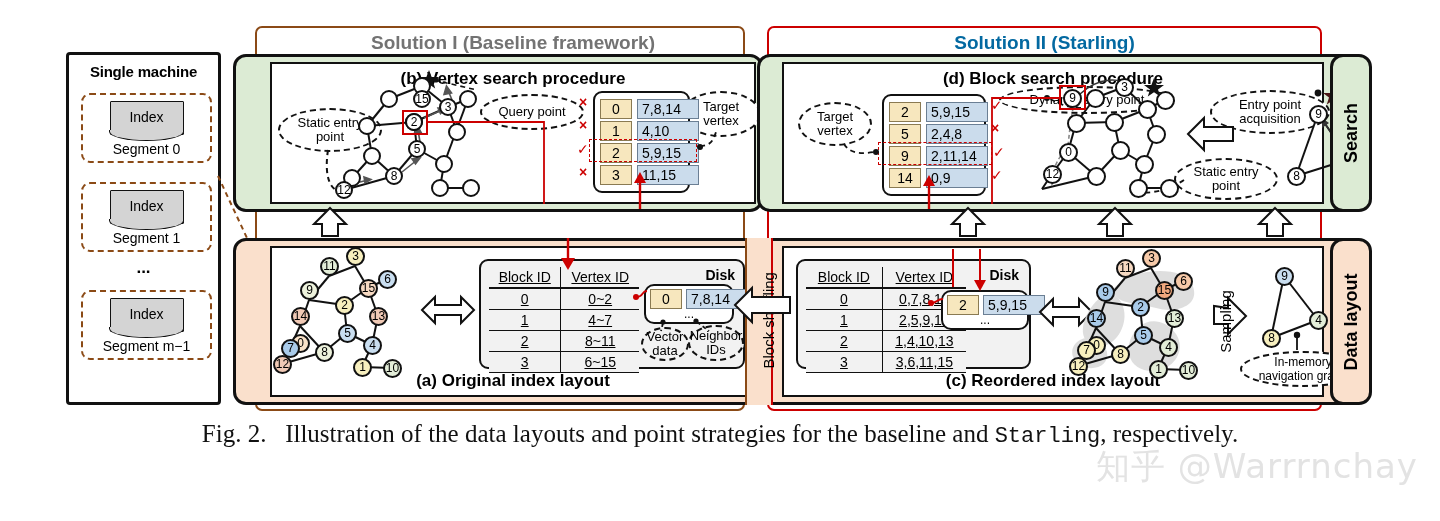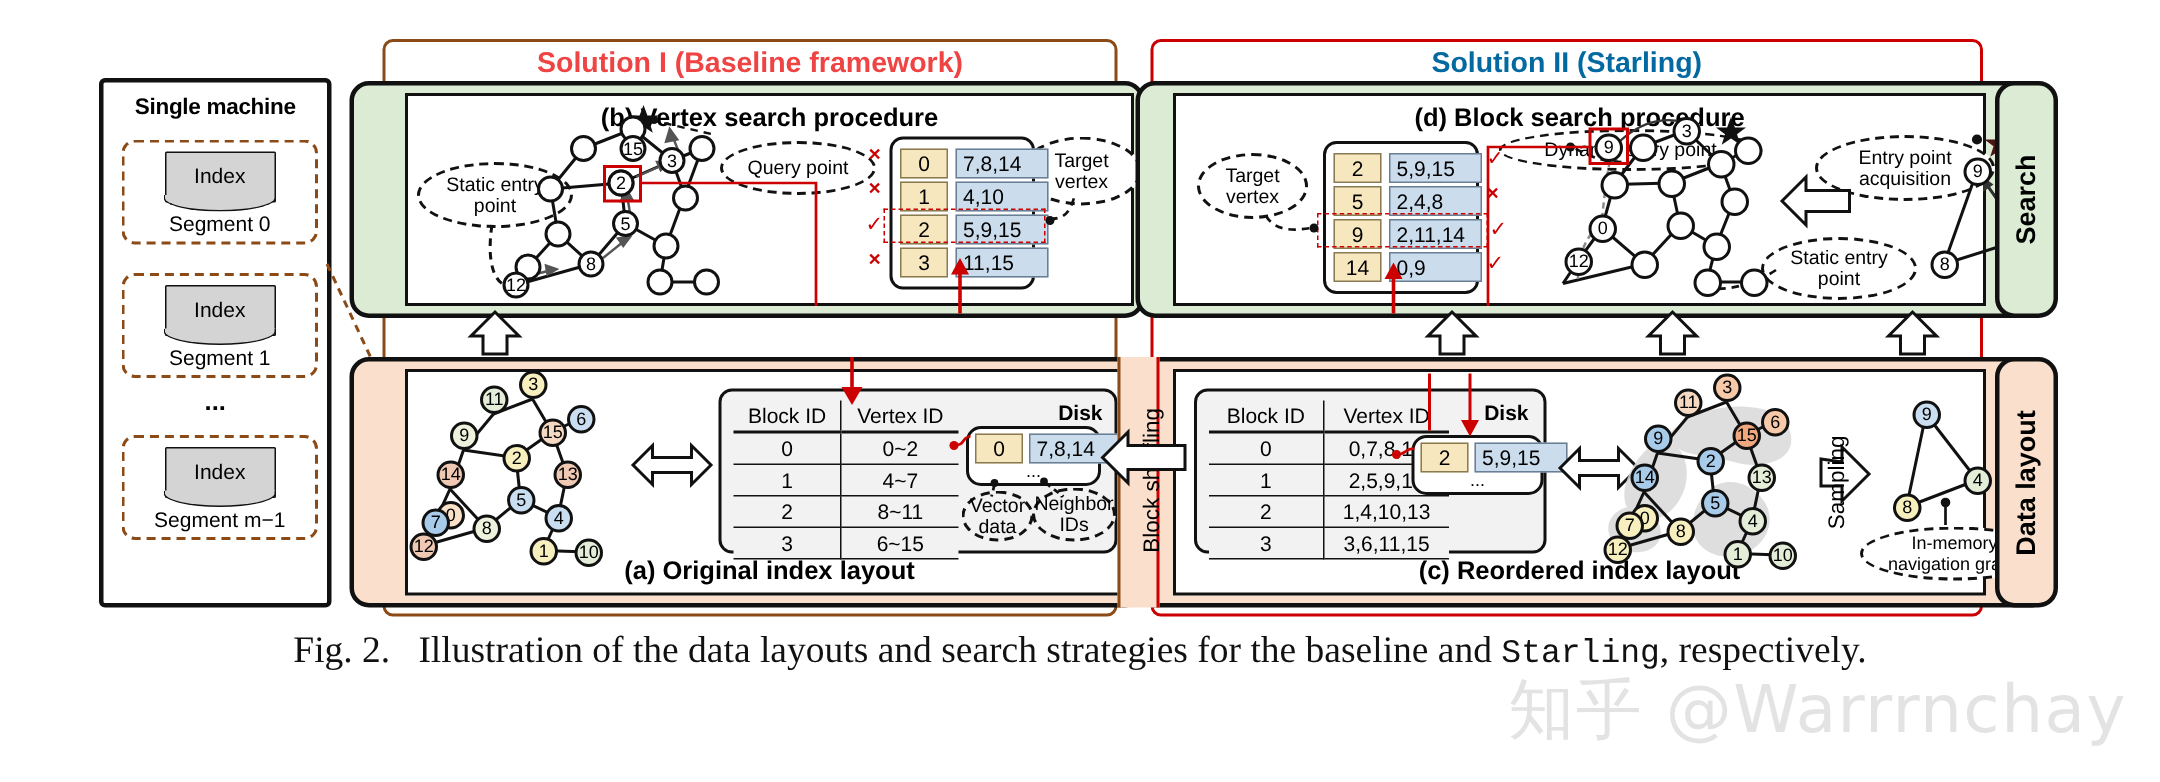--- a/index.html
+++ b/index.html
@@ -25,42 +25,42 @@
      border-radius:0 0 60% 60%/0 0 100% 100%;}
   .seg-lbl{position:absolute;left:0;bottom:4px;width:100%;text-align:center;font-size:14px;}
   .sm-dots{position:absolute;left:0;width:100%;text-align:center;font-size:17px;font-weight:bold;}
 
   
   .sol{position:absolute;box-sizing:border-box;border-radius:7px;background:#fff;}
   #sol1{left:255px;top:26px;width:490px;height:385px;border:2.5px solid #8B4A16;}
   #sol2{left:767px;top:26px;width:555px;height:385px;border:2.5px solid #CC0000;}
   .sol-title{position:absolute;left:0;top:4px;width:100%;text-align:center;
      font-size:19px;font-weight:bold;}
-  #sol1 .sol-title{color:#ef4444;}
+  #sol1 .sol-title{color:#737373;padding-left:13px;}
   #sol2 .sol-title{color:#0369a1;}
 
   
   .band{position:absolute;box-sizing:border-box;border:3px solid #111;border-radius:13px;}
   .band-search{background:#DCEBD4;}
   .band-data{background:#FAE0CC;}
   .band-inner{position:absolute;box-sizing:border-box;border:2.5px solid #111;background:#fff;}
 
   #band-s1{left:233px;top:54px;width:530px;height:158px;}
   #band-s1 .band-inner{left:34px;top:5px;right:4px;bottom:5px;}
   #band-d1{left:233px;top:238px;width:530px;height:167px;}
   #band-d1 .band-inner{left:34px;top:5px;right:4px;bottom:5px;}
   #band-s2{left:757px;top:54px;width:610px;height:158px;}
   #band-s2 .band-inner{left:22px;top:5px;right:40px;bottom:5px;}
   #band-d2{left:757px;top:238px;width:610px;height:167px;}
   #band-d2 .band-inner{left:22px;top:5px;right:40px;bottom:5px;}
 
   .panel-title{position:absolute;width:100%;text-align:center;font-size:17px;font-weight:bold;}
 
   
-  .idxtable{position:absolute;border-collapse:collapse;background:#f2f2f2;font-size:14px;}
+  .idxtable{position:absolute;border-collapse:collapse;background:#f2f2f2;font-size:14px;text-decoration:underline;}
   .idxtable td,.idxtable th{border:0;padding:0 6px;text-align:center;height:20px;line-height:20px;
      font-weight:normal;font-size:14px;}
   .idxtable th{font-weight:normal;border-bottom:2.5px solid #111;}
   .idxtable tr td{border-bottom:1.6px solid #111;}
   .idxtable .vline{border-right:1.6px solid #111;}
   .tbl-wrap{position:absolute;box-sizing:border-box;border:2.5px solid #111;border-radius:9px;
      background:#f2f2f2;}
 
   
   .nlist{position:absolute;box-sizing:border-box;border:2.5px solid #111;border-radius:9px;
@@ -87,21 +87,21 @@
   .gnode{position:absolute;border-radius:50%;border:2px solid #111;background:#fff;
      font-size:12px;text-align:center;box-sizing:border-box;}
   .gnode.lbl{line-height:15px;}
 
   svg.ov{position:absolute;left:0;top:0;overflow:visible;pointer-events:none;}
 
   
   #caption{position:absolute;left:0;top:420px;width:1440px;text-align:center;
      font-family:"Liberation Serif","DejaVu Serif",serif;font-size:25px;color:#111;}
   #caption .mono{font-family:"Liberation Mono","DejaVu Sans Mono",monospace;font-size:22px;}
-  #watermark{position:absolute;right:22px;top:444px;font-size:44px;color:#e3e3e3;
+  #watermark{position:absolute;right:22px;top:444px;font-size:34px;color:#e3e3e3;
      font-family:"DejaVu Sans",sans-serif;white-space:nowrap;letter-spacing:1px;}
   .vtext{position:absolute;transform:rotate(-90deg);transform-origin:center;
      font-size:15px;white-space:nowrap;}
 </style>
 </head>
 <body>
 
 <div class="fig">
 
   <div id="single-machine" class="abs">
@@ -634,19 +634,19 @@
     <polygon points="735,305 752,288 752,297 790,297 790,313 752,313 752,322" stroke="#111" stroke-width="2" fill="#fff"></polygon>
 
     <polygon points="330,212 346,228 338,228 338,240 322,240 322,228 314,228" stroke="#111" stroke-width="2" fill="#fff" transform="translate(0,-4)"></polygon>
     <polygon points="968,212 984,228 976,228 976,240 960,240 960,228 952,228" stroke="#111" stroke-width="2" fill="#fff" transform="translate(0,-4)"></polygon>
     <polygon points="1115,212 1131,228 1123,228 1123,240 1107,240 1107,228 1099,228" stroke="#111" stroke-width="2" fill="#fff" transform="translate(0,-4)"></polygon>
     <polygon points="1275,212 1291,228 1283,228 1283,240 1267,240 1267,228 1259,228" stroke="#111" stroke-width="2" fill="#fff" transform="translate(0,-4)"></polygon>
   </svg>
 
   <div id="caption">
     <span>Fig. 2.</span>&nbsp;&nbsp;
-    <span>Illustration of the data layouts and search strategies for the baseline and</span>
+    <span>Illustration of the data layouts and point strategies for the baseline and</span>
     <span class="mono">Starling</span><span>, respectively.</span>
   </div>
 
   <div id="watermark">知乎 @Warrrnchay</div>
 
 </div>
 
 </body></html>

